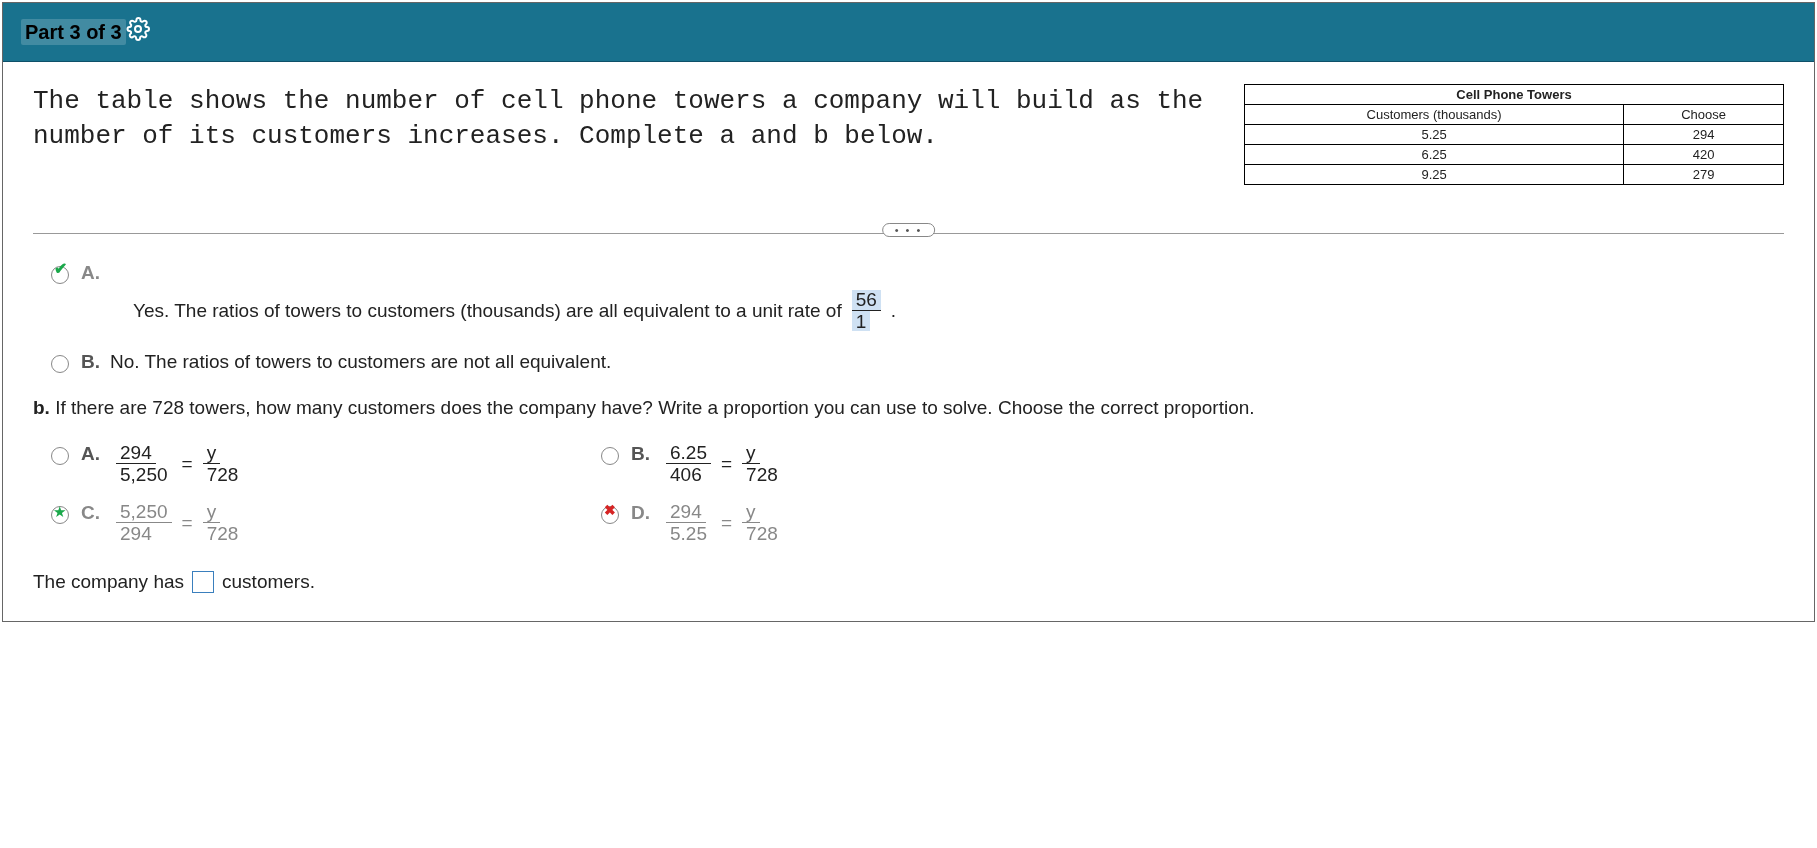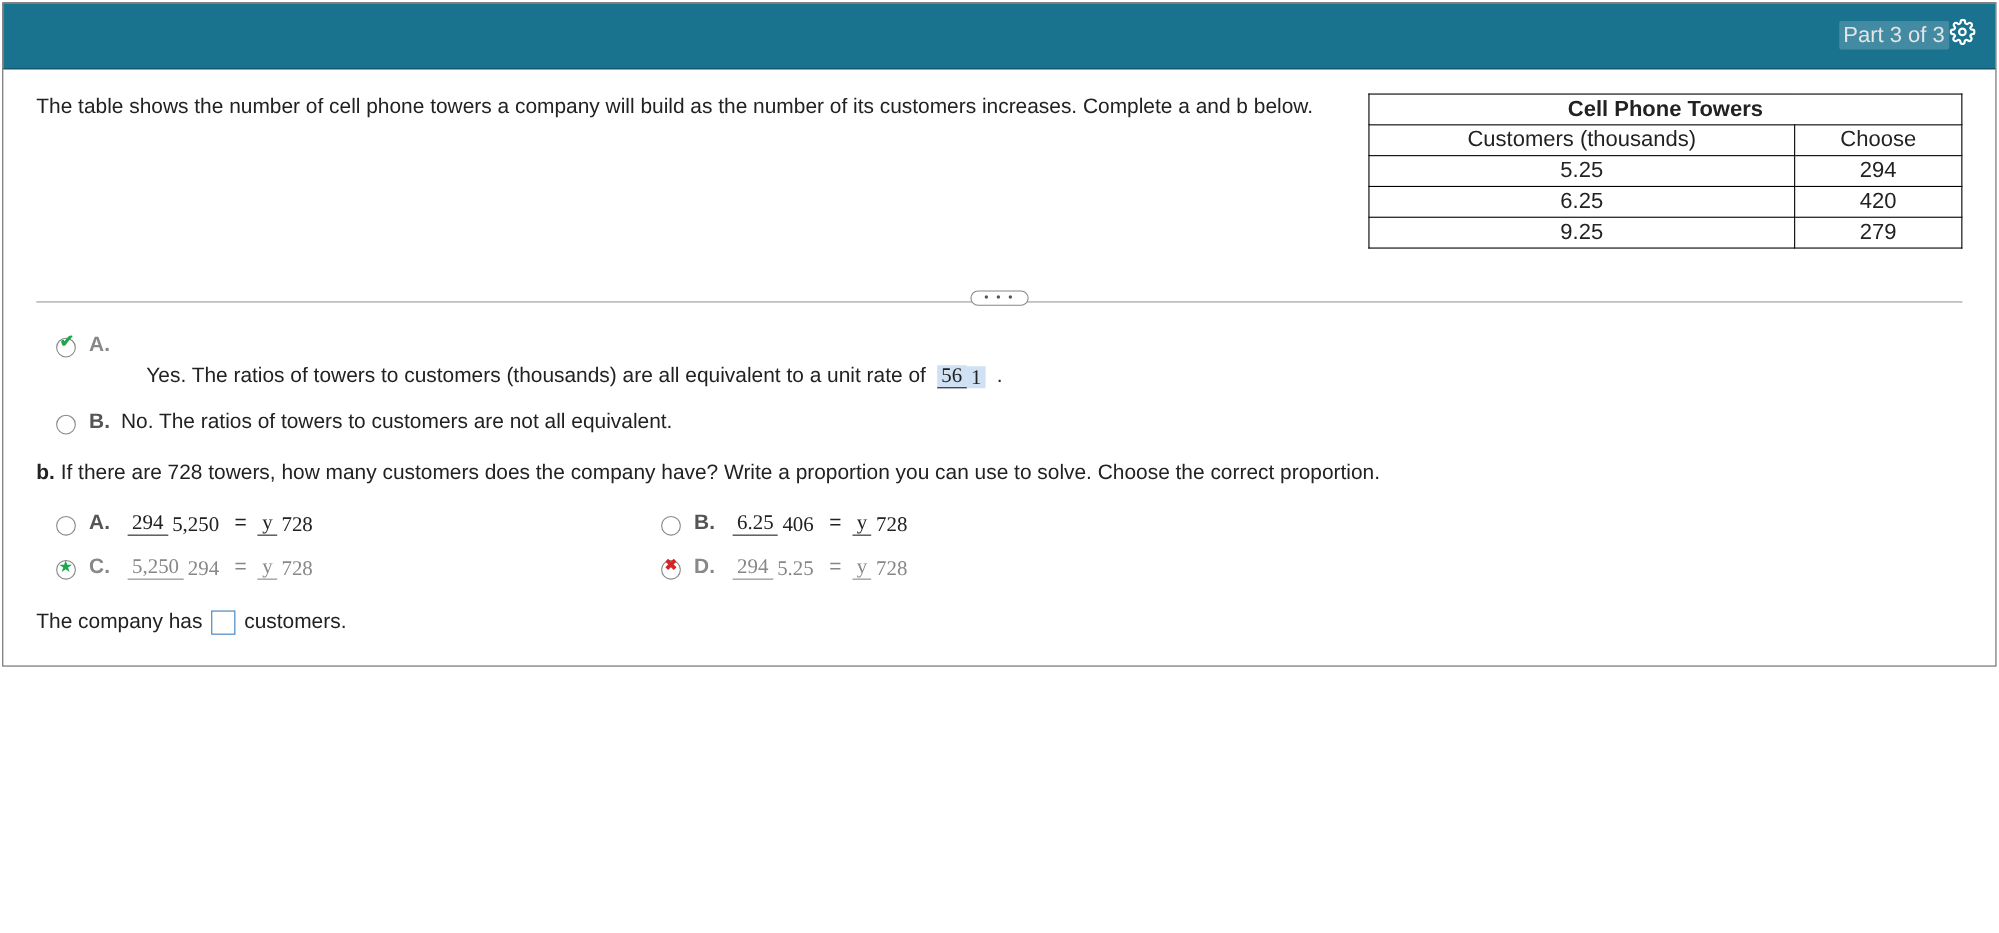--- a/index.html
+++ b/index.html
@@ -9,26 +9,27 @@
     font-size: 19px;
     color: #222;
     background: #fff;
   }
   .outer {
     border: 1px solid #666;
     margin: 2px;
   }
   .header {
     background: #19728e;
-    color: #e5e5e5;
+    color: #000000;
     padding: 14px 18px;
     display: flex;
-    justify-content: flex-end;
+    justify-content: flex-start;
     align-items: center;
     border-bottom: 1px solid #0e5069;
+    font-weight: bold;
   }
   .header .title {
     font-size: 20px;
   }
   .header .title .hl {
     background: rgba(255,255,255,0.18);
     padding: 2px 4px;
     border-radius: 2px;
   }
   .gear {
@@ -39,35 +40,36 @@
   .content {
     padding: 22px 30px 28px 30px;
   }
   .top-row {
     display: flex;
     gap: 40px;
     align-items: flex-start;
   }
   .prompt {
     flex: 1;
-    font-size: 19px;
+    font-size: 26px;
     line-height: 1.35;
+    font-family: Liberation Mono, monospace;
   }
   .table-wrap {
     flex: 0 0 540px;
   }
   table.data {
     border-collapse: collapse;
     width: 100%;
   }
   table.data th, table.data td {
     border: 1px solid #000;
     padding: 2px 10px;
     text-align: center;
-    font-size: 20px;
+    font-size: 13px;
     font-weight: normal;
   }
   table.data th.main {
     font-weight: bold;
   }
   table.data th.sub {
     font-weight: normal;
   }
   .divider-wrap {
     position: relative;
@@ -149,26 +151,25 @@
     color: #555;
     min-width: 18px;
   }
   .radio-row.faded .letter,
   .radio-row.faded .text,
   .radio-row.faded .frac {
     color: #888;
   }
   .frac {
     display: inline-flex;
-    flex-direction: row;
-    align-items: flex-end;
+    flex-direction: column;
+    align-items: flex-start;
     vertical-align: middle;
     line-height: 1;
     margin: 0 4px;
-    font-family: Liberation Serif, serif;
   }
   .frac .num {
     padding: 0 4px 1px 4px;
     border-bottom: 1px solid currentColor;
   }
   .frac .den {
     padding: 1px 4px 0 4px;
   }
   .frac.hl-num .num {
     background: #cfe1f3;

